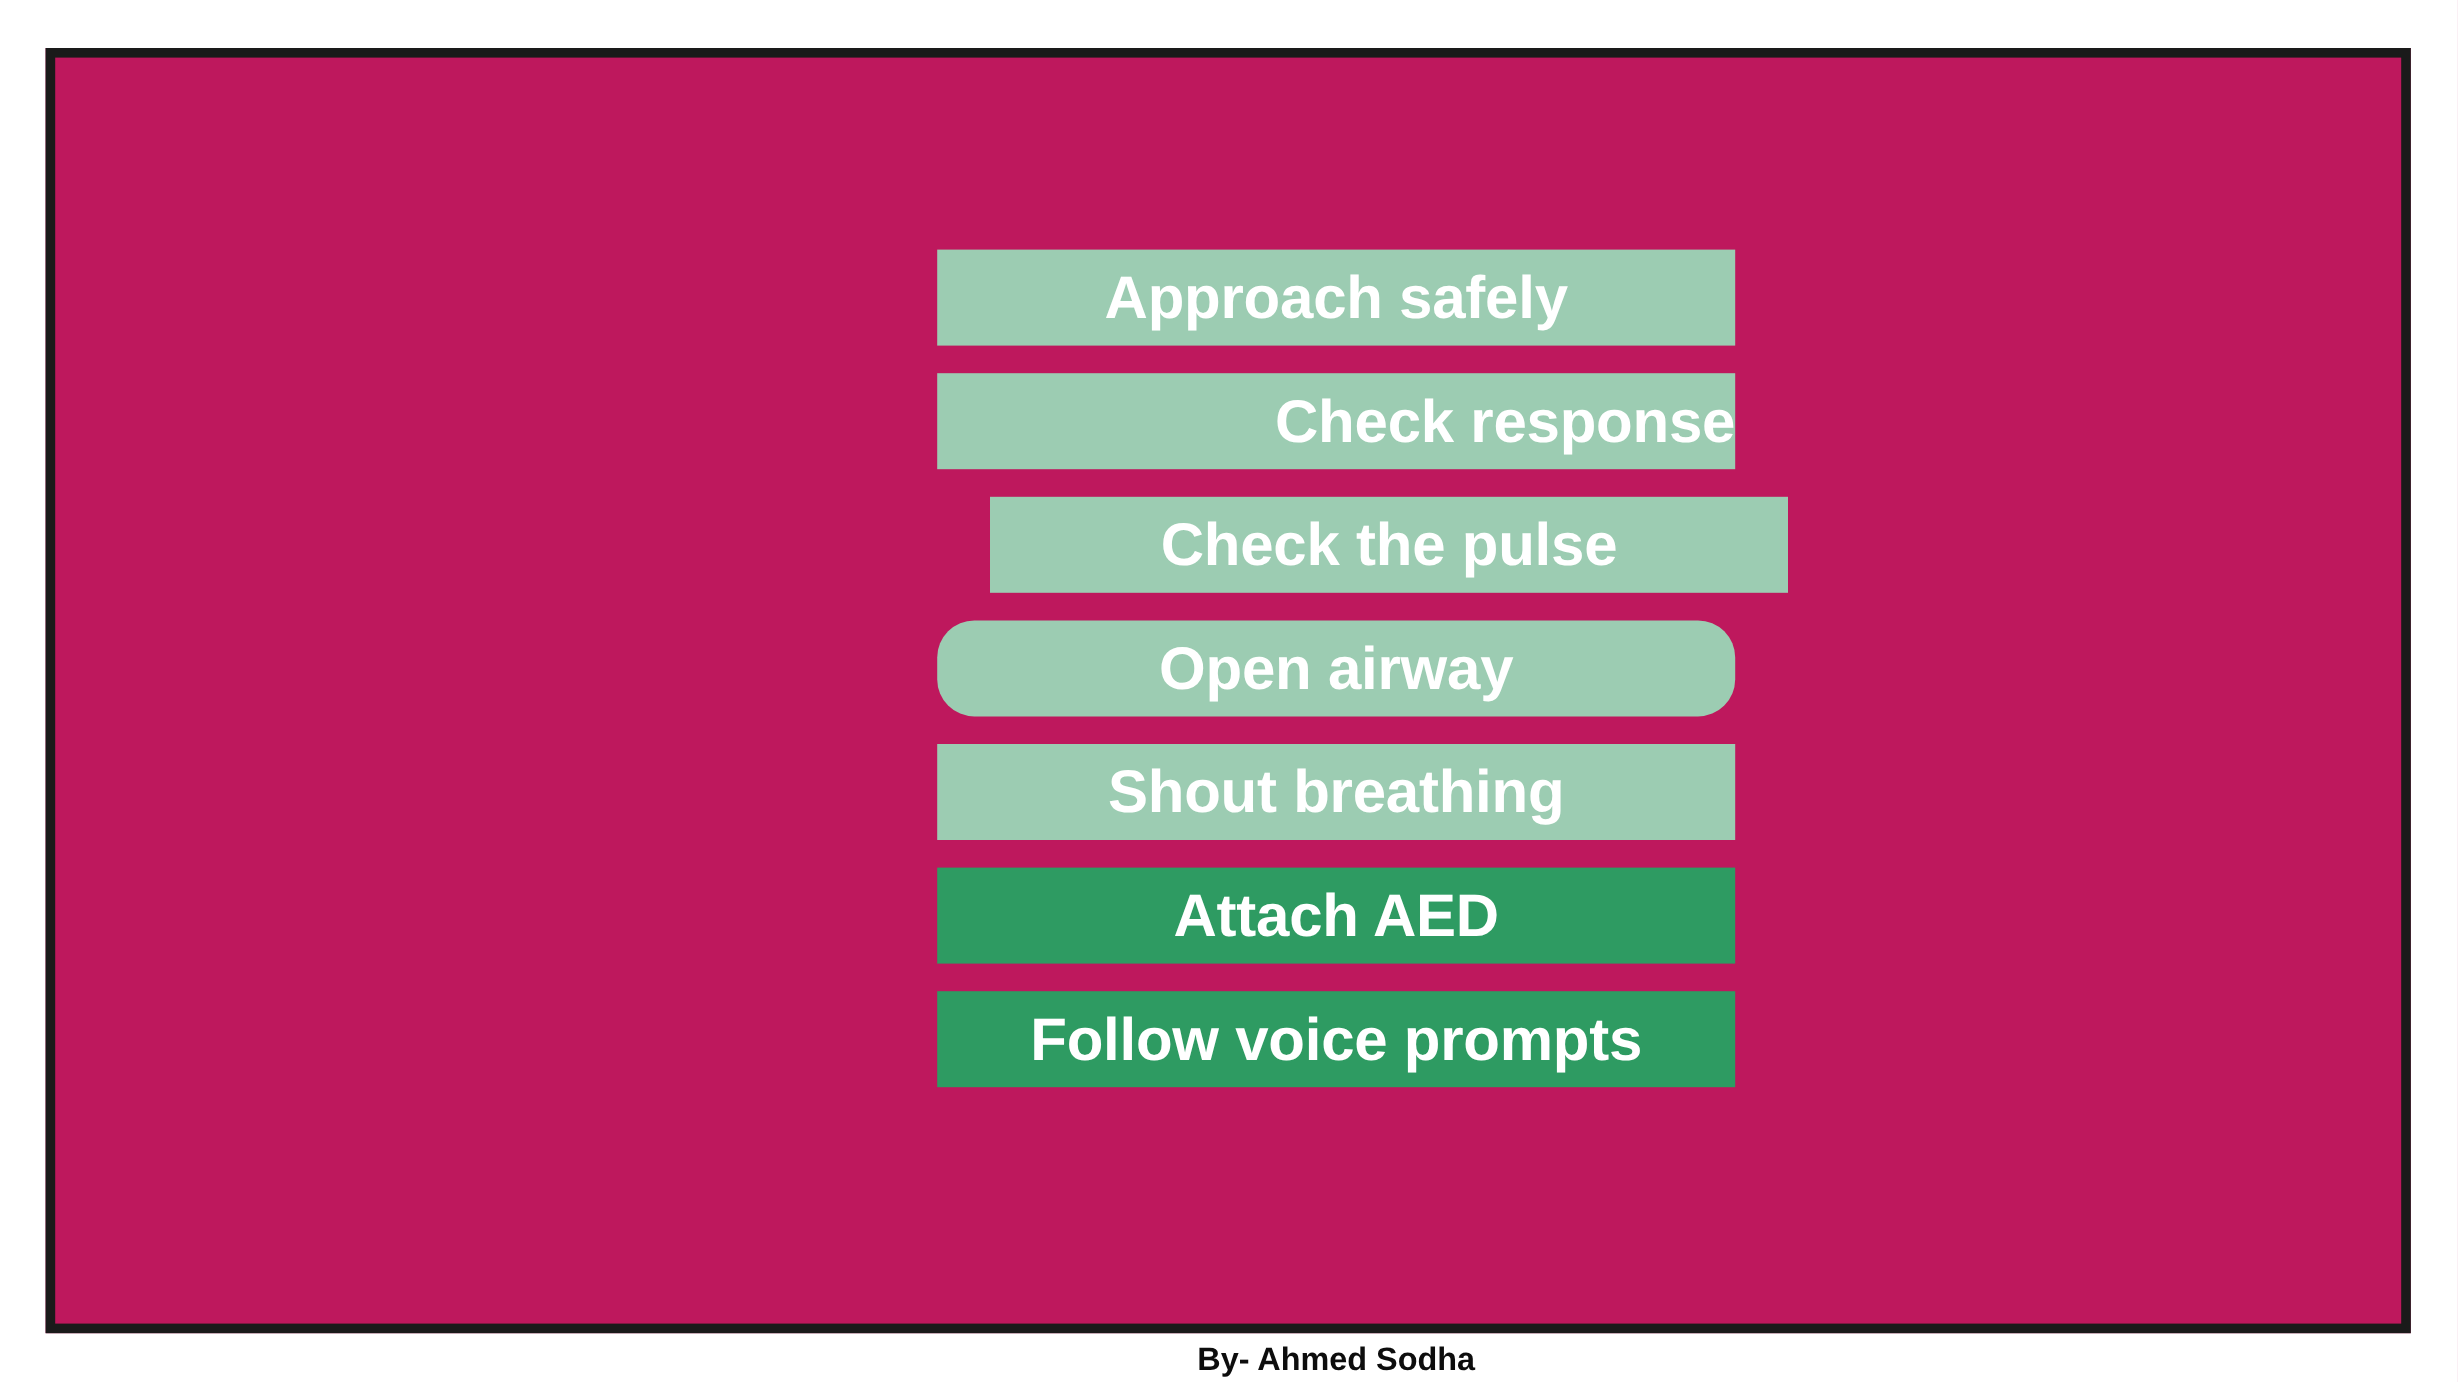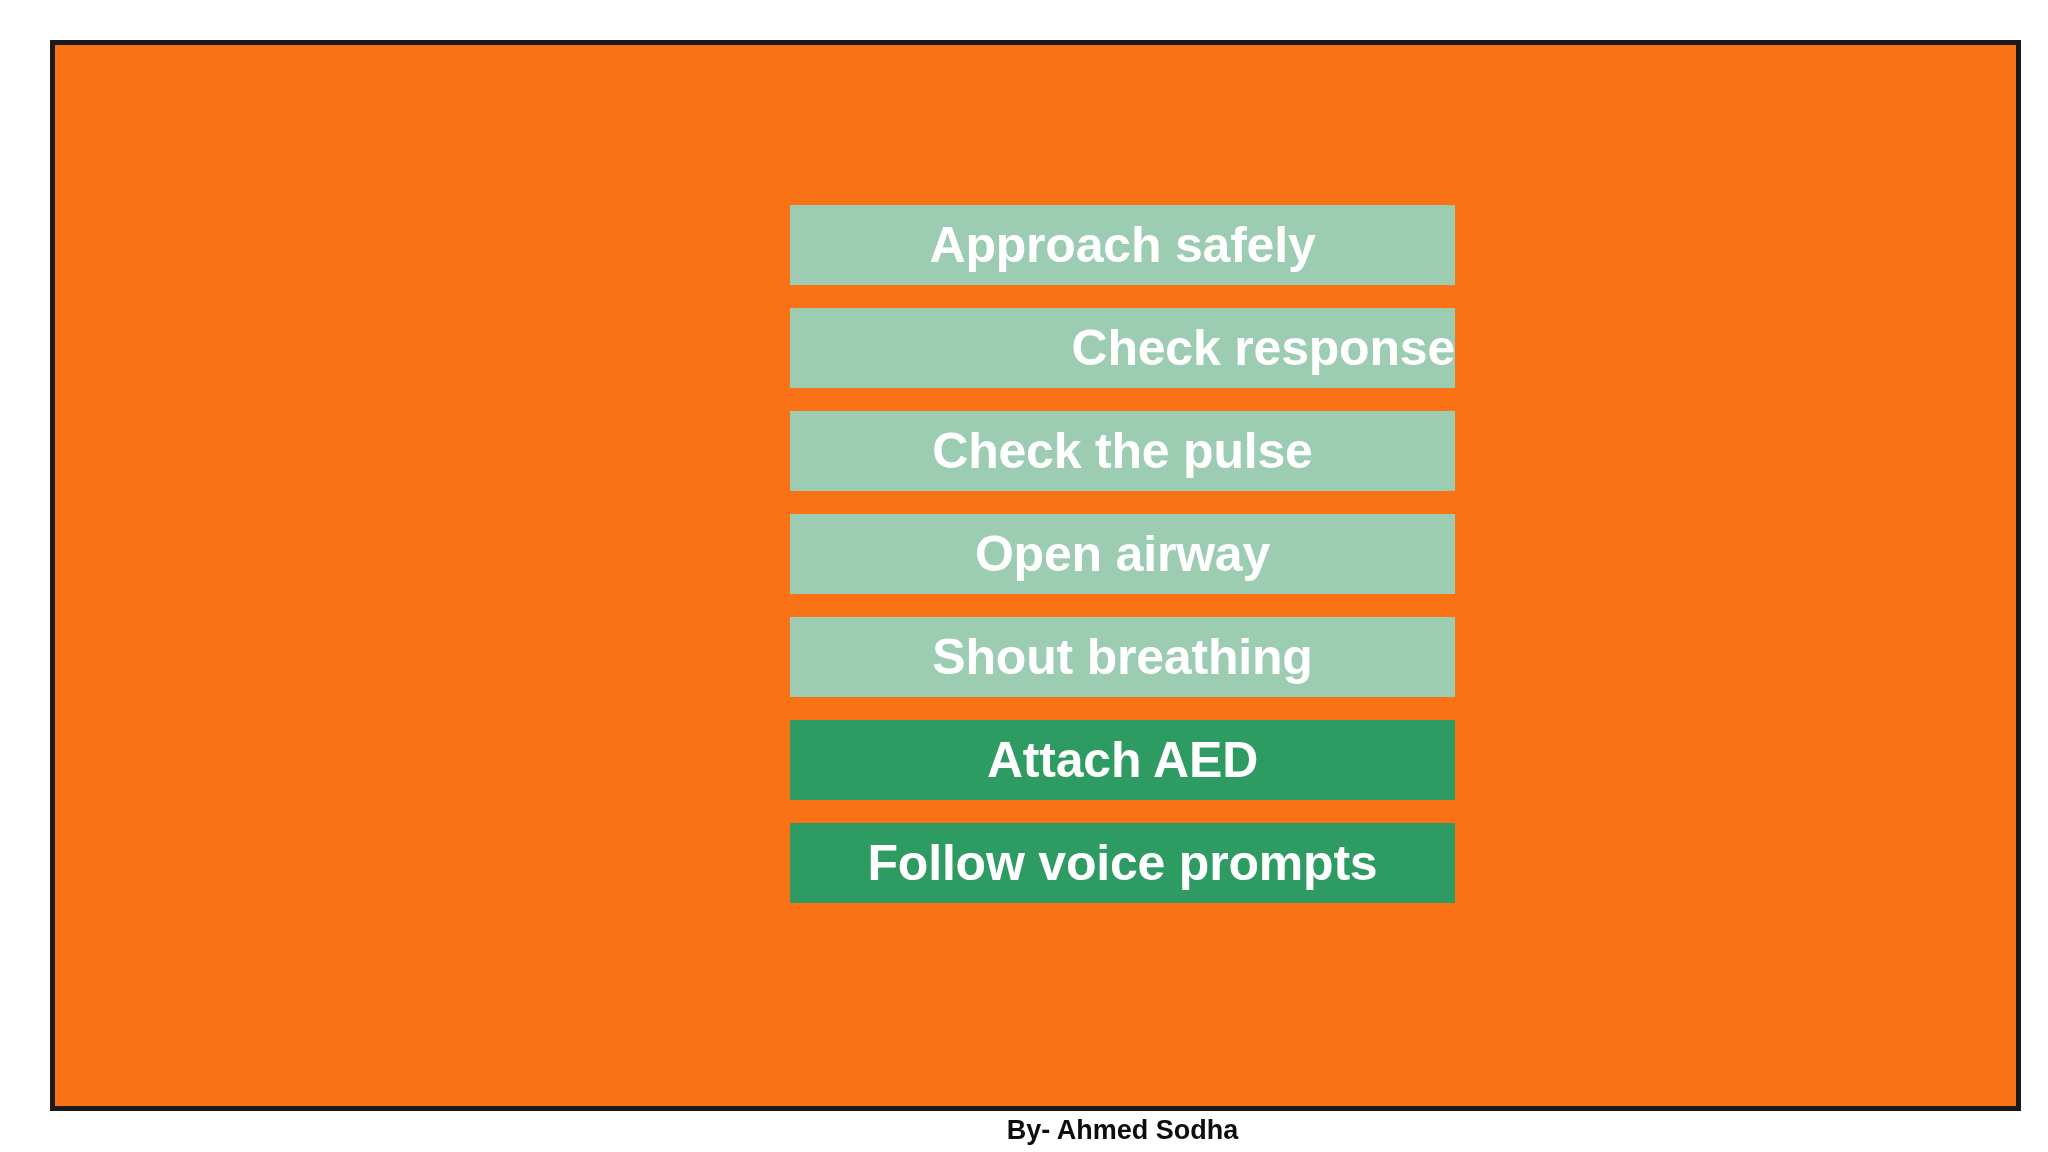--- a/index.html
+++ b/index.html
@@ -16,27 +16,27 @@
 
   #slide-canvas {
     position: relative;
     width: 2048px;
     height: 1152px;
     background: #ffffff;
   }
 
   #slide-frame {
     position: absolute;
-    left: 50px;
+    left: 38px;
     top: 40px;
     width: 1971px;
     height: 1071px;
-    border: 5px solid #22c55e;
+    border: 8px solid #22c55e;
     box-sizing: border-box;
-    background: #f97316;
+    background: #be185d;
   }
 
   #steps-stack {
     position: absolute;
     left: 735px;
     top: 160px;
     width: 665px;
   }
 
   .step-bar {
@@ -94,25 +94,25 @@
 
       <div class="step-bar tone-light" style="background: rgb(156, 204, 178);">
         <span class="step-label" style="color: rgb(255, 255, 255);">Approach safely</span>
       </div>
 
       <div class="step-bar tone-light" style="background: rgb(156, 204, 178); justify-content: flex-end;">
         <span class="step-label" style="color: rgb(255, 255, 255);">Check response</span>
       </div>
 
 
-      <div class="step-bar tone-light" style="background: rgb(156, 204, 178);">
+      <div class="step-bar tone-light" style="background: rgb(156, 204, 178); margin-left: 44px;">
         <span class="step-label" style="color: rgb(255, 255, 255);">Check the pulse</span>
       </div>
 
-      <div class="step-bar tone-light" style="background: rgb(156, 204, 178);">
+      <div class="step-bar tone-light" style="background: rgb(156, 204, 178); border-radius: 31px;">
         <span class="step-label" style="color: rgb(255, 255, 255);">Open airway</span>
       </div>
 
       <div class="step-bar tone-light" style="background: rgb(156, 204, 178);">
         <span class="step-label" style="color: rgb(255, 255, 255);">Shout breathing</span>
       </div>
 
 
       <div class="step-bar tone-dark" style="background: rgb(46, 155, 98);">
         <span class="step-label" style="color: rgb(255, 255, 255);">Attach AED</span>

